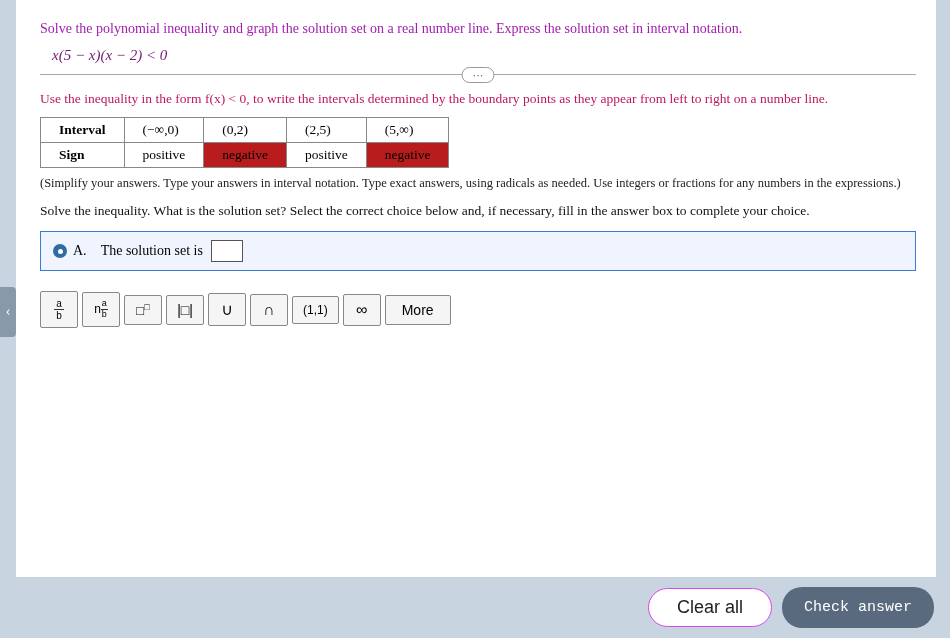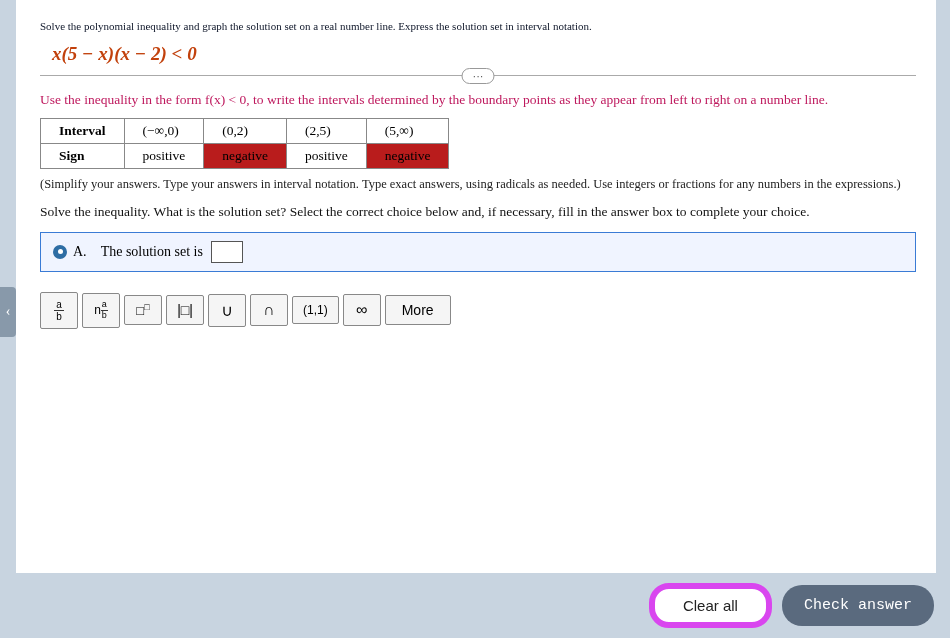--- a/index.html
+++ b/index.html
@@ -17,32 +17,31 @@
       top: 0; left: 0; right: 0; bottom: 0;
       background: white;
       margin: 0 0 0 0;
       width: 920px;
       min-height: 100%;
       padding: 18px 20px 10px 24px;
       overflow: hidden;
     }
 
     .question-text {
-      font-size: 11px;
+      font-size: 14px;
       line-height: 1.5;
-      color: #0f172a;
+      color: #a21caf;
       margin-bottom: 6px;
     }
 
     .equation {
-      font-size: 19px;
+      font-size: 15px;
       font-style: italic;
       margin: 8px 0 10px 12px;
-      color: #c2410c;
-      font-weight: bold;
+      color: #701a75;
     }
 
     .divider {
       border: none;
       border-top: 1px solid #aaa;
       margin: 10px 0 6px 0;
       position: relative;
     }
 
     .ellipsis-btn {
@@ -187,24 +186,24 @@
       display: flex;
       justify-content: flex-end;
       align-items: center;
       padding: 10px 16px;
       gap: 10px;
       background: #c8d4e0;
     }
 
     .clear-all-btn {
       background: white;
-      border: 6px solid #d946ef;
+      border: 1px solid #d946ef;
       border-radius: 20px;
       padding: 8px 28px;
-      font-size: 15px;
+      font-size: 18px;
       font-family: Arial, sans-serif;
       cursor: pointer;
       color: #222;
     }
 
     .check-answer-btn {
       background: #5a6a7e;
       border: none;
       border-radius: 20px;
       padding: 12px 22px;

